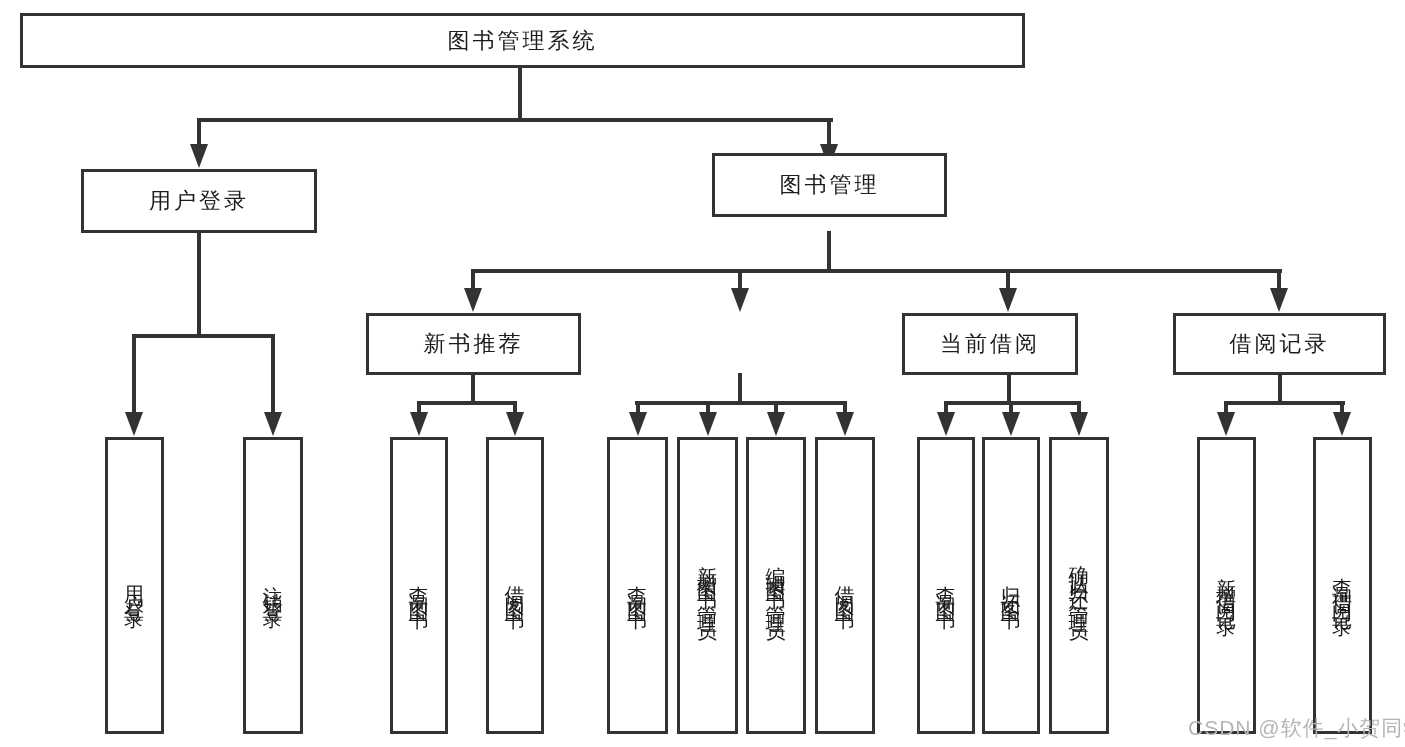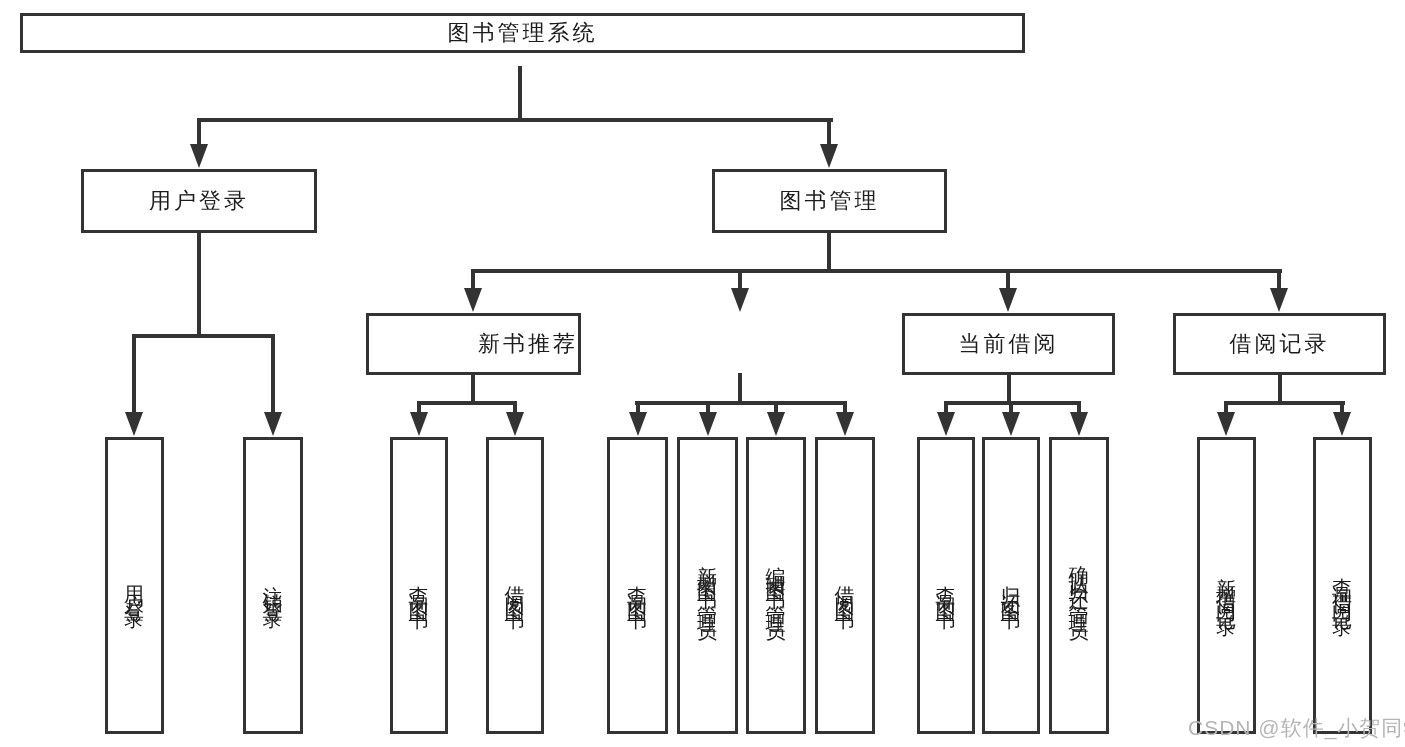--- a/index.html
+++ b/index.html
@@ -51,38 +51,38 @@
     font-size:21px;
     letter-spacing:1px;
     white-space:nowrap;
   }
 </style>
 </head>
 <body>
 
 <div id="canvas">
 
-  <div class="box" style="left:20px;top:13px;width:1005px;height:40px;">
+  <div class="box" style="left:20px;top:13px;width:1005px;height:55px;">
     <span>图书管理系统</span>
   </div>
 
   <div class="box" style="left:81px;top:169px;width:236px;height:64px;">
     <span>用户登录</span>
   </div>
 
-  <div class="box" style="left:712px;top:169px;width:235px;height:64px;">
+  <div class="box" style="left:712px;top:153px;width:235px;height:64px;">
     <span>图书管理</span>
   </div>
 
-  <div class="box" style="left:366px;top:313px;width:215px;height:62px;justify-content:flex-end;">
+  <div class="box" style="left:366px;top:313px;width:215px;height:62px;">
     <span>新书推荐</span>
   </div>
 
 
-  <div class="box" style="left:902px;top:313px;width:213px;height:62px;">
+  <div class="box" style="left:902px;top:313px;width:176px;height:62px;">
     <span>当前借阅</span>
   </div>
 
   <div class="box" style="left:1173px;top:313px;width:213px;height:62px;">
     <span>借阅记录</span>
   </div>
 
   <div class="box vbox" style="left:105px;top:437px;width:59px;height:297px;">
     <span class="vtext">用户登录</span>
   </div>

